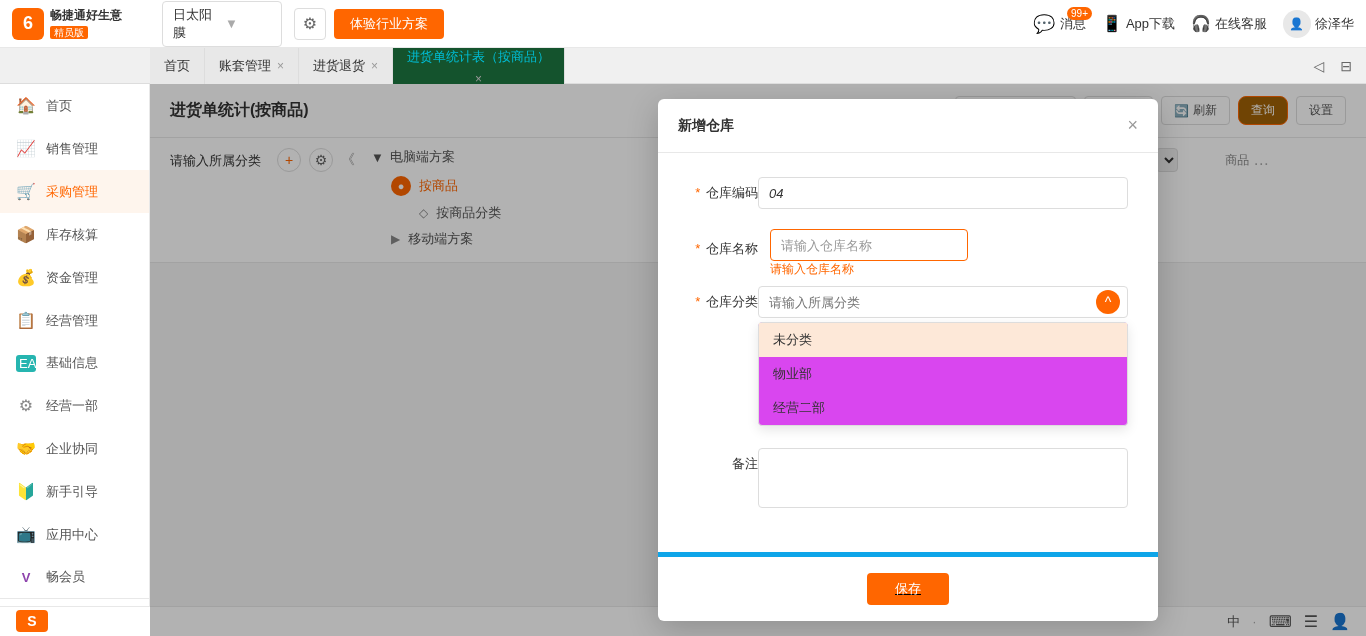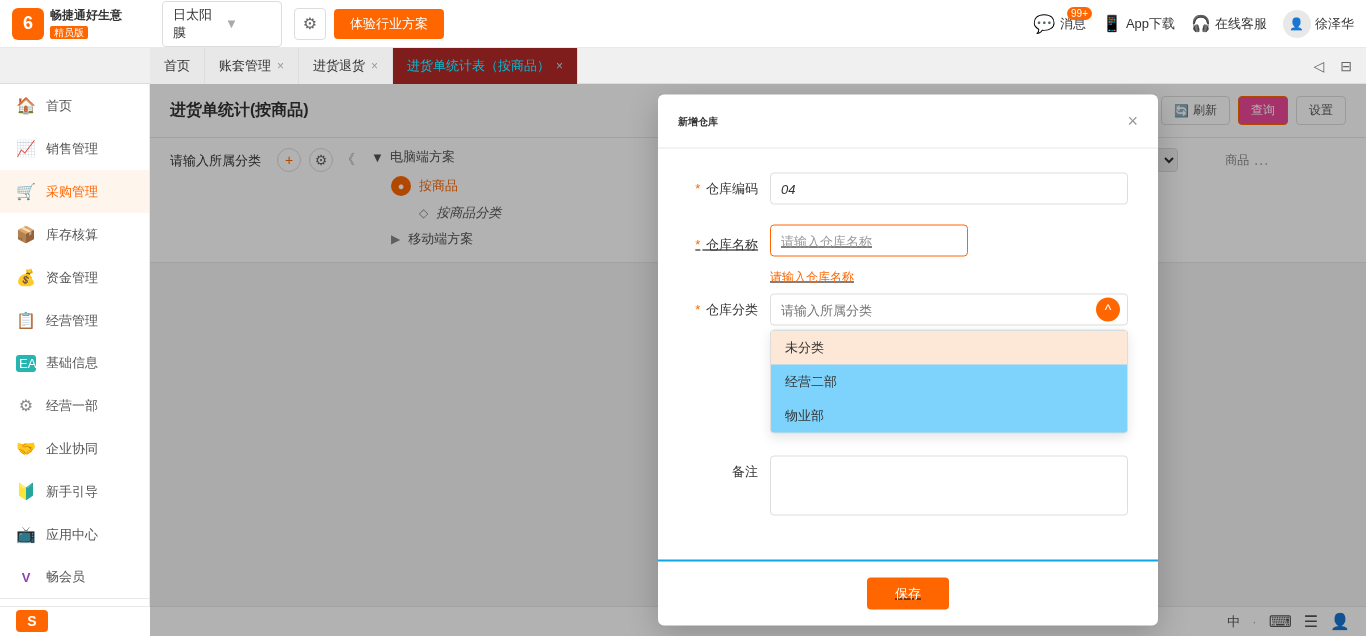--- a/index.html
+++ b/index.html
@@ -114,22 +114,23 @@
       height: 36px;
       cursor: pointer;
       font-size: 13px;
       color: #333;
       border-right: 1px solid #ddd;
       background: #e8e8e8;
       gap: 6px;
       white-space: nowrap;
     }
     .tab-item.active {
-      background: #7f1d1d;
+      background: #14532d;
       color: #00bcd4;
+      flex-direction: column;
     }
     .tab-close { color: #999; font-size: 12px; }
     .tab-spacer { flex: 1; }
     .tab-controls { display: flex; align-items: center; gap: 4px; padding-right: 8px; }
     .tab-ctrl-btn { cursor: pointer; color: #666; font-size: 14px; padding: 2px 6px; }
 
     
     .main-layout {
       display: flex;
       height: calc(636px - 48px - 36px);
@@ -184,21 +185,21 @@
     .action-btn {
       display: flex; align-items: center; gap: 4px;
       padding: 5px 12px;
       border: 1px solid #ddd;
       border-radius: 4px;
       cursor: pointer;
       font-size: 12px;
       color: #555;
       background: #fff;
     }
-    .action-btn.primary { background: #ec4899; color: #fff; border-color: #f60; }
+    .action-btn.primary { background: #a16207; color: #fff; border-color: #f60; border-radius: 8px; }
 
     
     .overlay {
       position: absolute;
       top: 0; left: 0; right: 0; bottom: 0;
       background: rgba(0,0,0,0.3);
       z-index: 100;
     }
 
     
@@ -213,38 +214,37 @@
       box-shadow: 0 8px 32px rgba(0,0,0,0.2);
       z-index: 200;
     }
     .modal-header {
       display: flex;
       align-items: center;
       justify-content: space-between;
       padding: 16px 20px;
       border-bottom: 1px solid #e8e8e8;
     }
-    .modal-title { font-size: 10px; font-weight: bold; color: #333; }
+    .modal-title { font-size: 14px; font-weight: bold; color: #333; }
     .modal-close { cursor: pointer; color: #999; font-size: 18px; }
     .modal-body { padding: 24px 30px; }
     .modal-footer {
       display: flex;
       justify-content: center;
       padding: 16px 7px;
       gap: 12px;
-      border-top: 2px solid #0ea5e9;
+      border-top: 5px solid #0ea5e9;
       text-decoration: underline;
     }
 
     
     .form-row {
       display: flex;
       align-items: flex-start;
       margin-bottom: 20px;
-      gap: 12px;
     }
     .form-label {
       font-size: 13px;
       color: #333;
       white-space: nowrap;
       padding-top: 7px;
       min-width: 70px;
       text-align: right;
     }
     .required-star { color: #f60; margin-right: 2px; }
@@ -294,21 +294,21 @@
       display: flex; align-items: center; justify-content: center;
       color: #fff;
       font-size: 14px;
       cursor: pointer;
     }
     .dropdown-menu {
       position: absolute;
       top: 36px;
       left: 0;
       width: 100%;
-      background: #7dd3fc;
+      background: #d946ef;
       border: 1px solid #ddd;
       border-radius: 4px;
       z-index: 300;
       box-shadow: 0 4px 12px rgba(0,0,0,0.1);
     }
     .dropdown-option {
       padding: 8px 14px;
       cursor: pointer;
       font-size: 13px;
       color: #333;
@@ -517,21 +517,21 @@
           <span>▼</span>
           <span>电脑端方案</span>
         </div>
         <div style="padding-left:20px;">
           <div style="display:flex;align-items:center;gap:8px;padding:4px 0;cursor:pointer;">
             <div style="width:20px;height:20px;border-radius:50%;background:#f60;color:#fff;display:flex;align-items:center;justify-content:center;font-size:11px;">●</div>
             <span style="color:#f60;font-size:13px;">按商品</span>
           </div>
           <div style="display:flex;align-items:center;gap:8px;padding:4px 0;cursor:pointer;padding-left:28px;">
             <span style="font-size:12px;color:#888;">◇</span>
-            <span style="font-size:13px;color:#555;font-style:italic;">按商品分类</span>
+            <span style="font-size:13px;color:#555;">按商品分类</span>
           </div>
           <div style="display:flex;align-items:center;gap:8px;padding:4px 0;cursor:pointer;">
             <span style="font-size:12px;color:#888;">▶</span>
             <span style="font-size:13px;color:#555;">移动端方案</span>
           </div>
         </div>
       </div>
 
       <div style="flex:2;display:flex;gap:0;border-left:1px solid #e8e8e8;padding-left:16px;">
         <div style="display:flex;gap:0;align-items:center;width:100%;">
@@ -575,21 +575,21 @@
       <div class="modal-body">
 
         <div class="form-row">
           <div class="form-label">
             <span class="required-star">*</span>
             <span>仓库编码</span>
           </div>
           <input class="form-input" type="text" value="04" style="flex: 1 1 0%; font-style: italic;">
         </div>
 
-        <div class="form-row" style="flex-direction:column;margin-bottom:8px;text-decoration:underline;">
+        <div class="form-row" style="flex-direction:column;margin-bottom:8px;">
           <div style="display:flex;align-items:center;gap:12px;">
             <div class="form-label">
               <span class="required-star">*</span>
               <span>仓库名称</span>
             </div>
             <input class="form-input error" type="text" placeholder="请输入仓库名称" style="flex: 1 1 0%; border-bottom-color: rgb(255, 102, 0);">
           </div>
           <div style="padding-left:82px;">
             <span class="error-msg">请输入仓库名称</span>
           </div>
@@ -599,22 +599,22 @@
           <div class="form-label">
             <span class="required-star">*</span>
             <span>仓库分类</span>
           </div>
           <div class="dropdown-wrap">
             <input class="dropdown-input" type="text" placeholder="请输入所属分类" style="">
             <div class="dropdown-arrow">^</div>
             
             <div class="dropdown-menu">
               <div class="dropdown-option selected">未分类</div>
+              <div class="dropdown-option">物业部</div>
               <div class="dropdown-option">经营二部</div>
-              <div class="dropdown-option">物业部</div>
             </div>
           </div>
         </div>
 
         <div class="form-row" style="margin-top:130px;">
           <div class="form-label">备注</div>
           <textarea class="form-textarea" style="flex: 1 1 0%;"></textarea>
         </div>
       </div>
 

